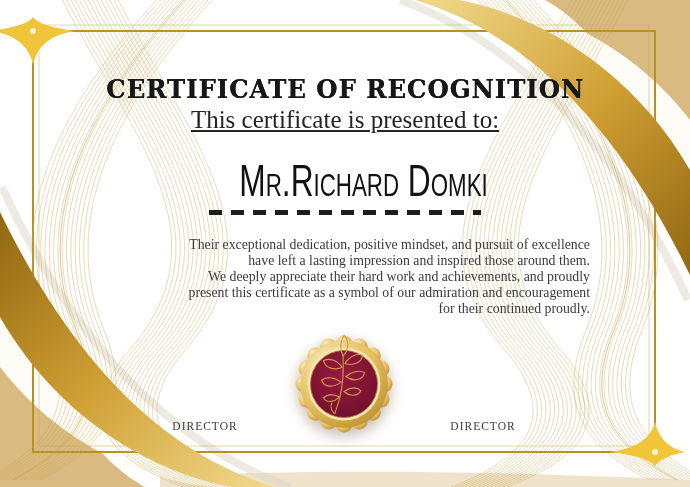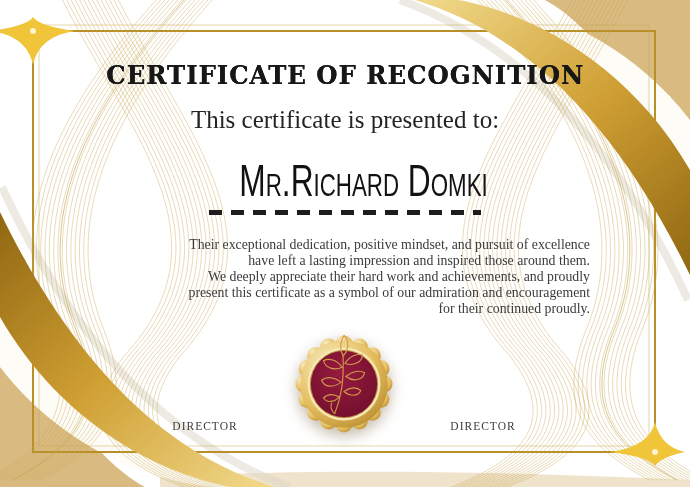--- a/index.html
+++ b/index.html
@@ -2,26 +2,26 @@
 <html><head>
 <meta charset="utf-8">
 <style>
   html,body{margin:0;padding:0;background:#ffffff;}
   .stage{position:relative;width:690px;height:487px;overflow:hidden;background:#ffffff;
          font-family:"Liberation Serif",serif;}
   .bg{position:absolute;left:0;top:0;width:690px;height:487px;}
   .content{position:absolute;left:0;top:0;width:690px;height:487px;}
   .content > *{position:absolute;margin:0;}
 
-  .title{left:0;top:55px;width:100%;text-align:center;}
+  .title{left:0;top:69px;width:100%;text-align:center;}
   .title span{display:inline-block;font-family:"DejaVu Serif",serif;font-weight:bold;
               font-size:26px;letter-spacing:1px;color:#171717;transform:scaleX(.94);
               text-shadow:0 0 .6px #171717;}
 
-  .subtitle{left:0;top:106px;width:100%;text-align:center;font-size:25px;color:#242424;}
+  .subtitle{left:0;top:106px;width:100%;text-align:center;font-size:25px;color:#242424;text-decoration:underline;}
 
   .name{left:0;top:156px;width:100%;text-align:center;white-space:nowrap;padding-left:19px;}
   .name span{display:inline-block;font-family:"Liberation Sans",sans-serif;
              font-variant:small-caps;font-size:44px;color:#121212;transform:scaleX(.72);}
 
   .dashes{left:209px;top:210px;width:272px;height:5px;
           background:repeating-linear-gradient(90deg,#1d1d1d 0 13px,transparent 13px 22px);}
 
   .body-text{left:100px;top:237px;width:490px;text-align:right;color:#3a3a3a;
              font-size:13.8px;line-height:16px;}

